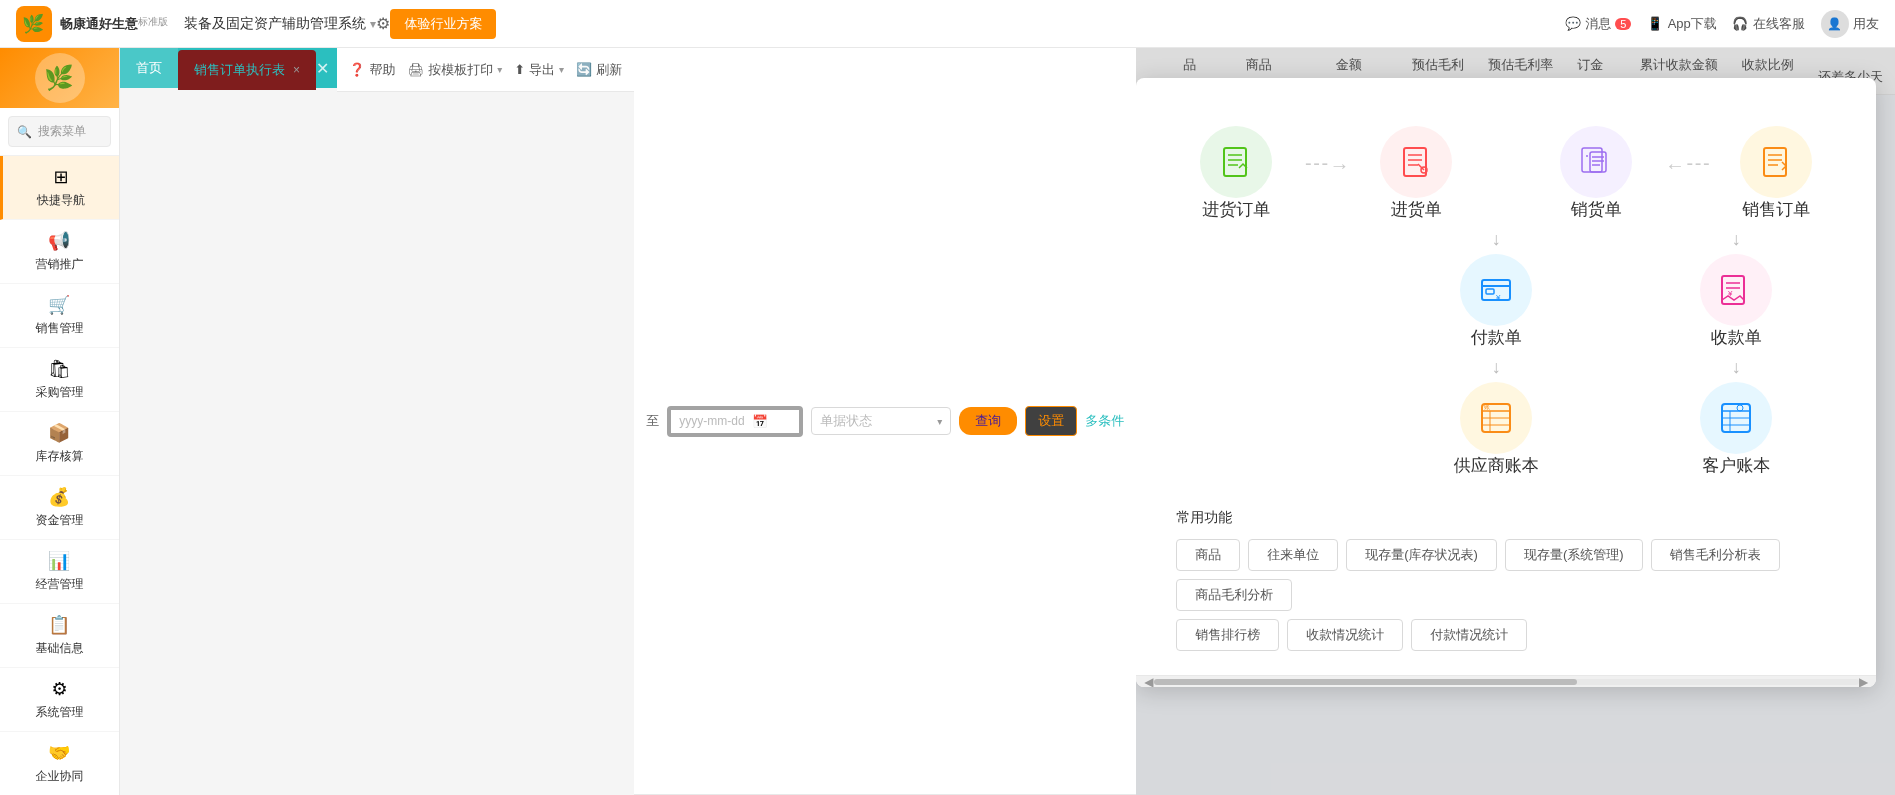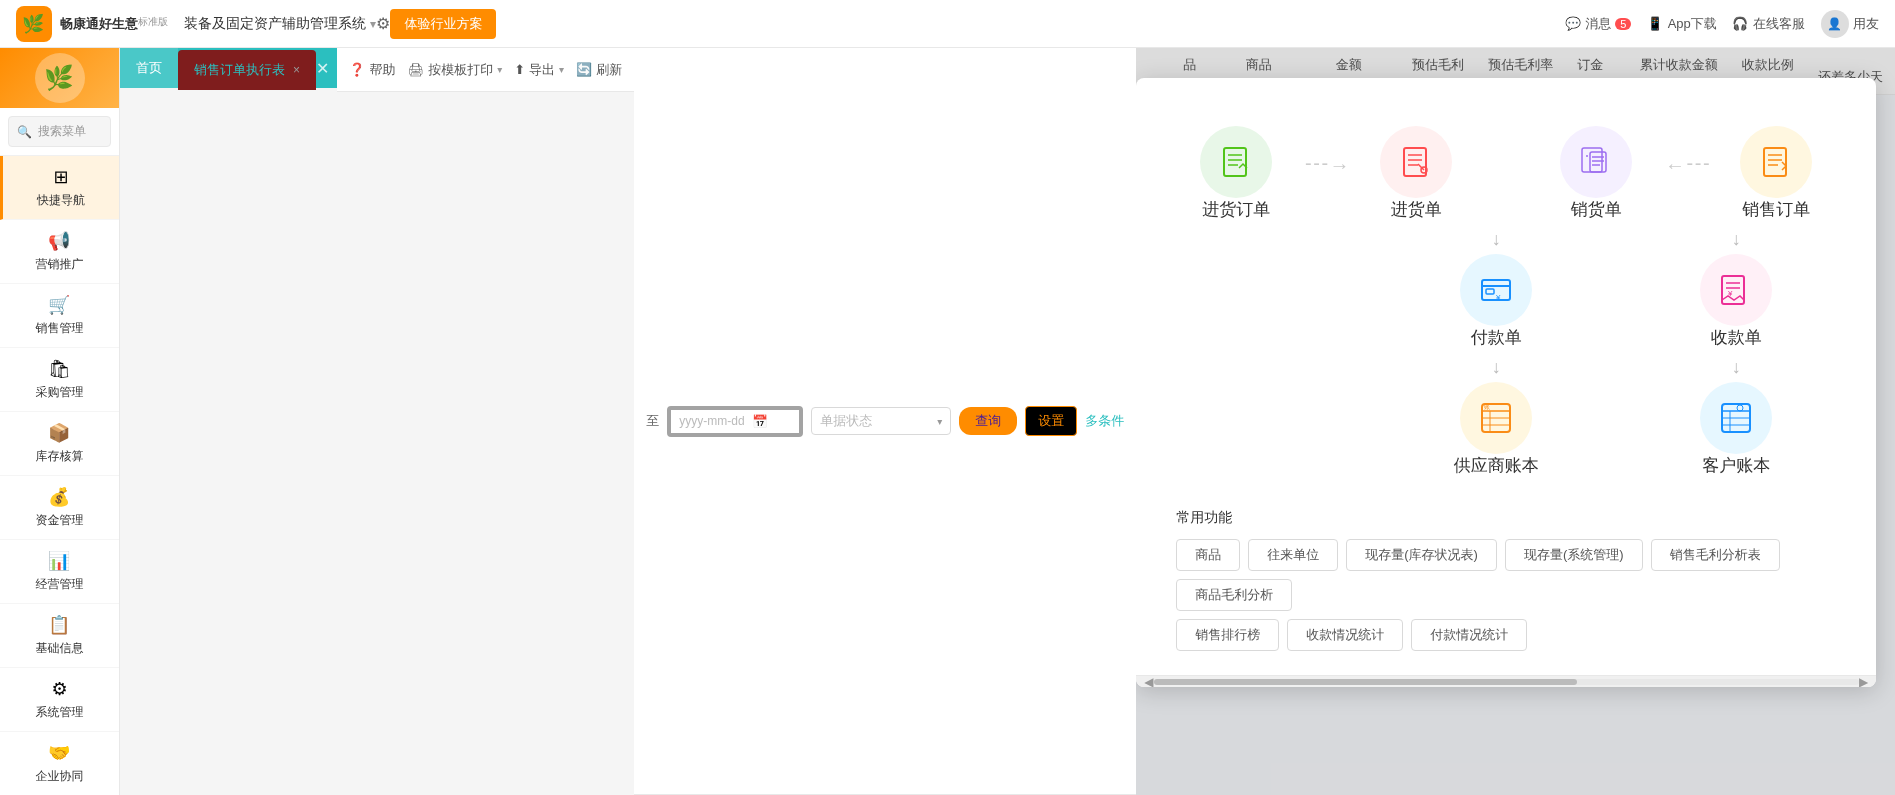--- a/index.html
+++ b/index.html
@@ -47,21 +47,21 @@
 
     
     .toolbar { height: 44px; background: #fff; display: flex; align-items: center; padding: 0 12px; gap: 12px; border-bottom: 1px solid #e8e8e8; flex-shrink: 0; }
     .toolbar-action { display: flex; align-items: center; gap: 4px; color: #555; cursor: pointer; font-size: 13px; }
 
     
     .filter-bar { background: #fff; padding: 8px 12px; display: flex; align-items: center; gap: 8px; border-bottom: 1px solid #e8e8e8; flex-shrink: 0; }
     .filter-date { border: 4px solid #a3a3a3; border-radius: 4px; padding: 4px 8px; font-size: 13px; color: #999; width: 136px; display: flex; align-items: center; gap: 4px; }
     .filter-select { border: 1px solid #d9d9d9; border-radius: 4px; padding: 4px 8px; font-size: 13px; color: #999; width: 140px; }
     .btn-query { background: #ff8c00; color: #4c1d95; border: none; padding: 5px 16px; border-radius: 12px; cursor: pointer; font-size: 13px; }
-    .btn-set { background: #000000; color: #ff8c00; border: 1px solid #ff8c00; padding: 5px 12px; border-radius: 4px; cursor: pointer; font-size: 13px; }
+    .btn-set { background: #404040; color: #ff8c00; border: 1px solid #ff8c00; padding: 5px 12px; border-radius: 4px; cursor: pointer; font-size: 13px; }
     .more-conditions { color: #2bbfbf; font-size: 13px; cursor: pointer; }
     .table-header { display: flex; background: #f5f5f5; border-bottom: 1px solid #e8e8e8; padding: 8px 0; }
     .th { padding: 0 12px; font-size: 13px; color: #555; font-weight: 500; white-space: nowrap; }
     .no-data { display: flex; align-items: center; justify-content: center; height: 300px; color: #999; font-size: 14px; }
 
     
     .modal-overlay { position: absolute; top: 0; left: 0; right: 0; bottom: 0; background: rgba(0,0,0,0.1); z-index: 100; display: flex; align-items: flex-start; justify-content: flex-start; }
     .modal { background: #fff; border-radius: 8px; box-shadow: 0 4px 24px rgba(0,0,0,0.18); width: 740px; margin: 30px 0 0 0; overflow: hidden; }
     .modal-body { padding: 32px 40px 24px; }
     .flow-circle { width: 72px; height: 72px; border-radius: 50%; display: flex; align-items: center; justify-content: center; font-size: 28px; }

